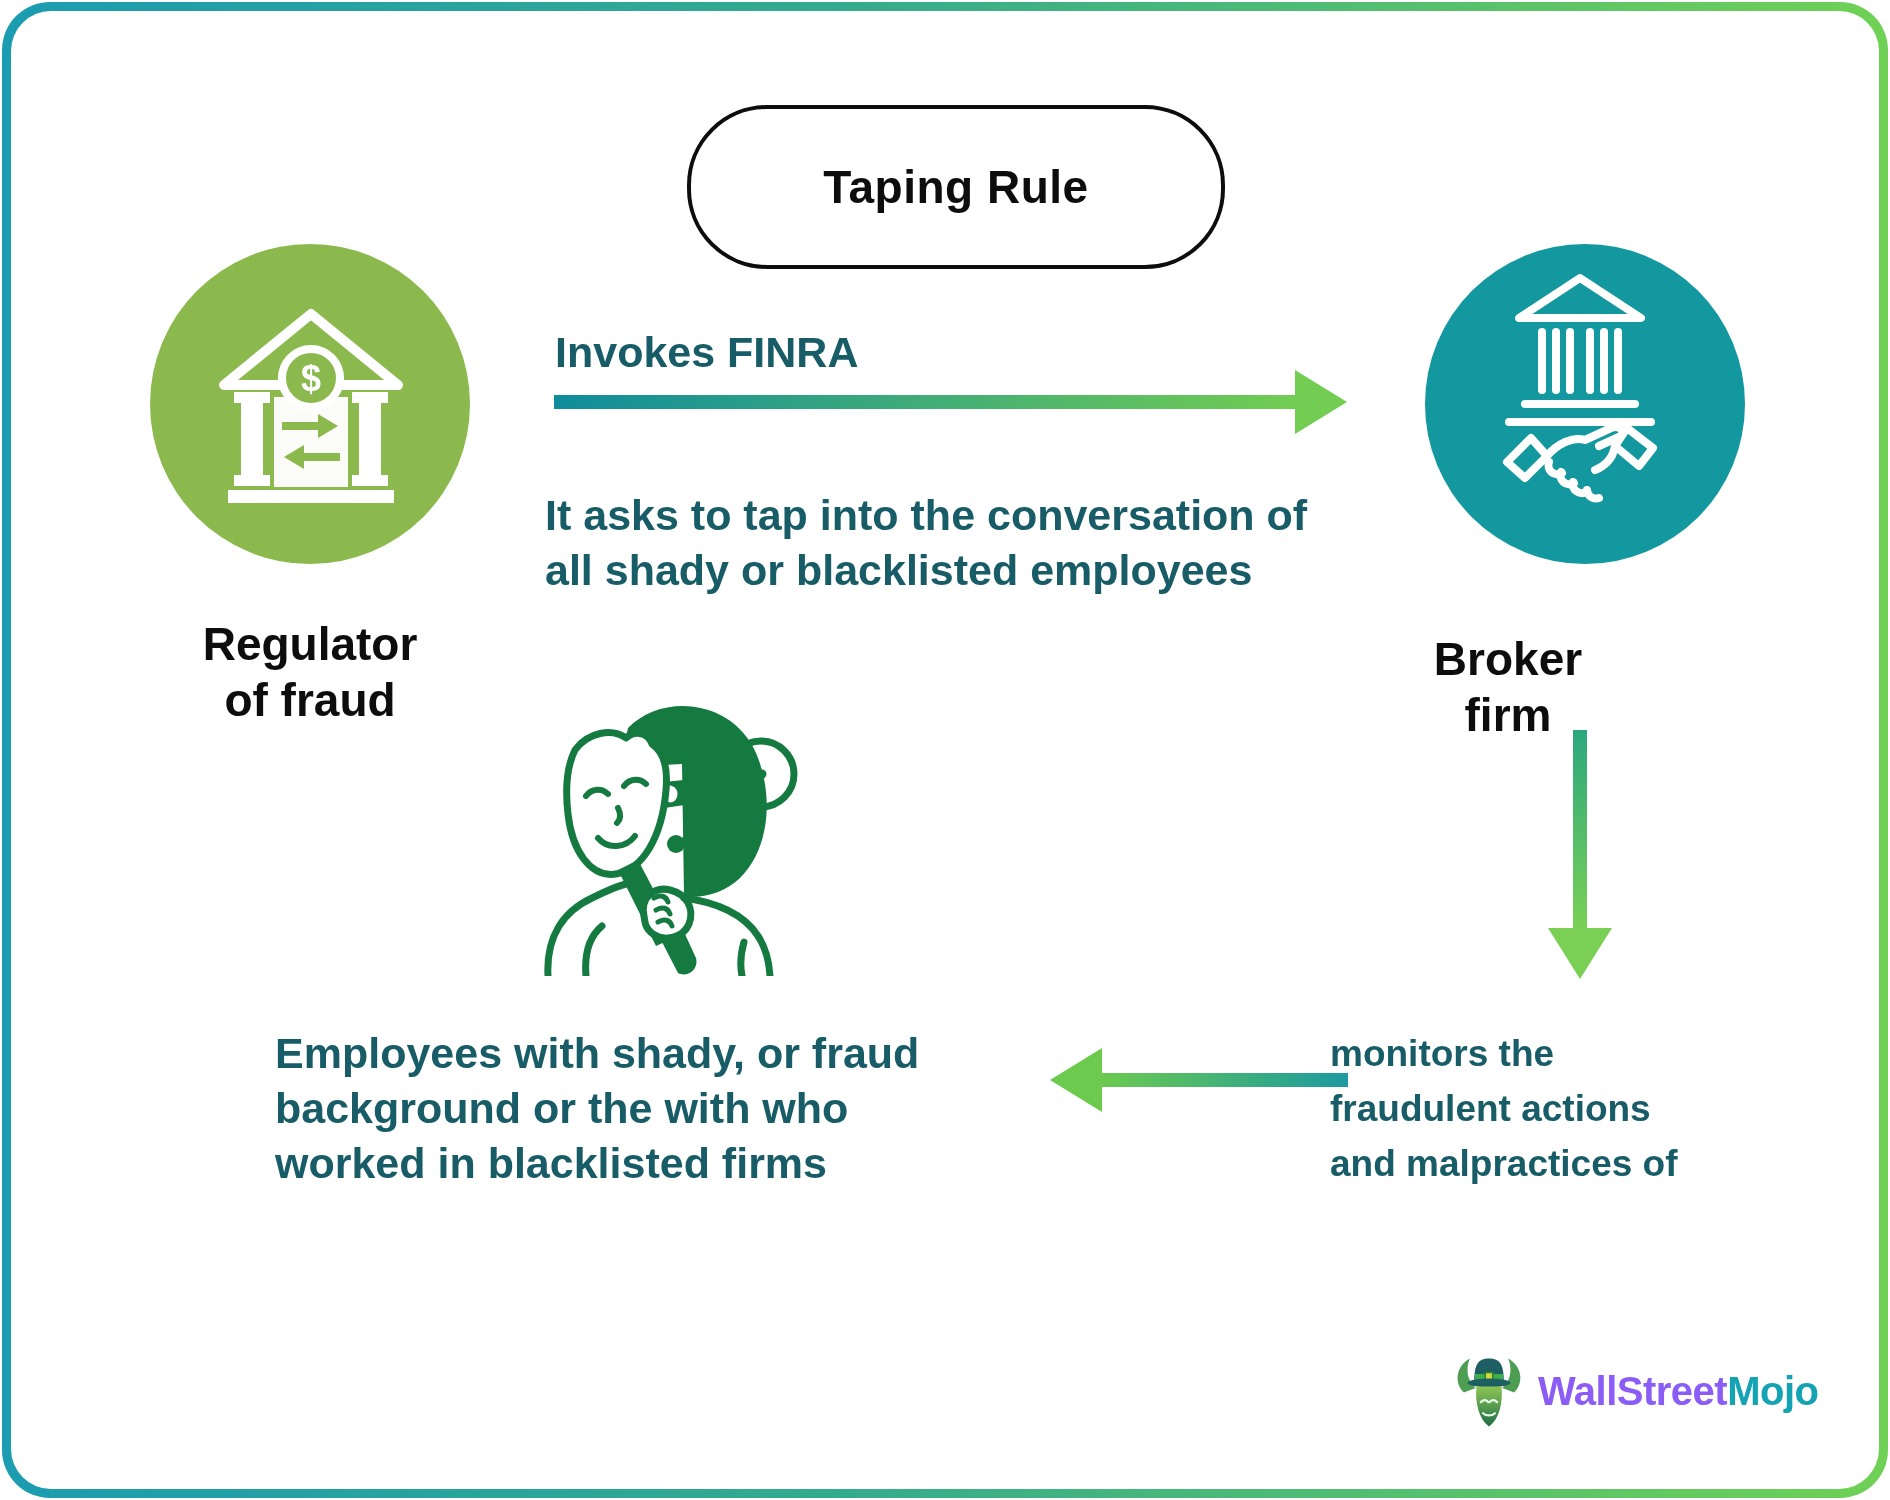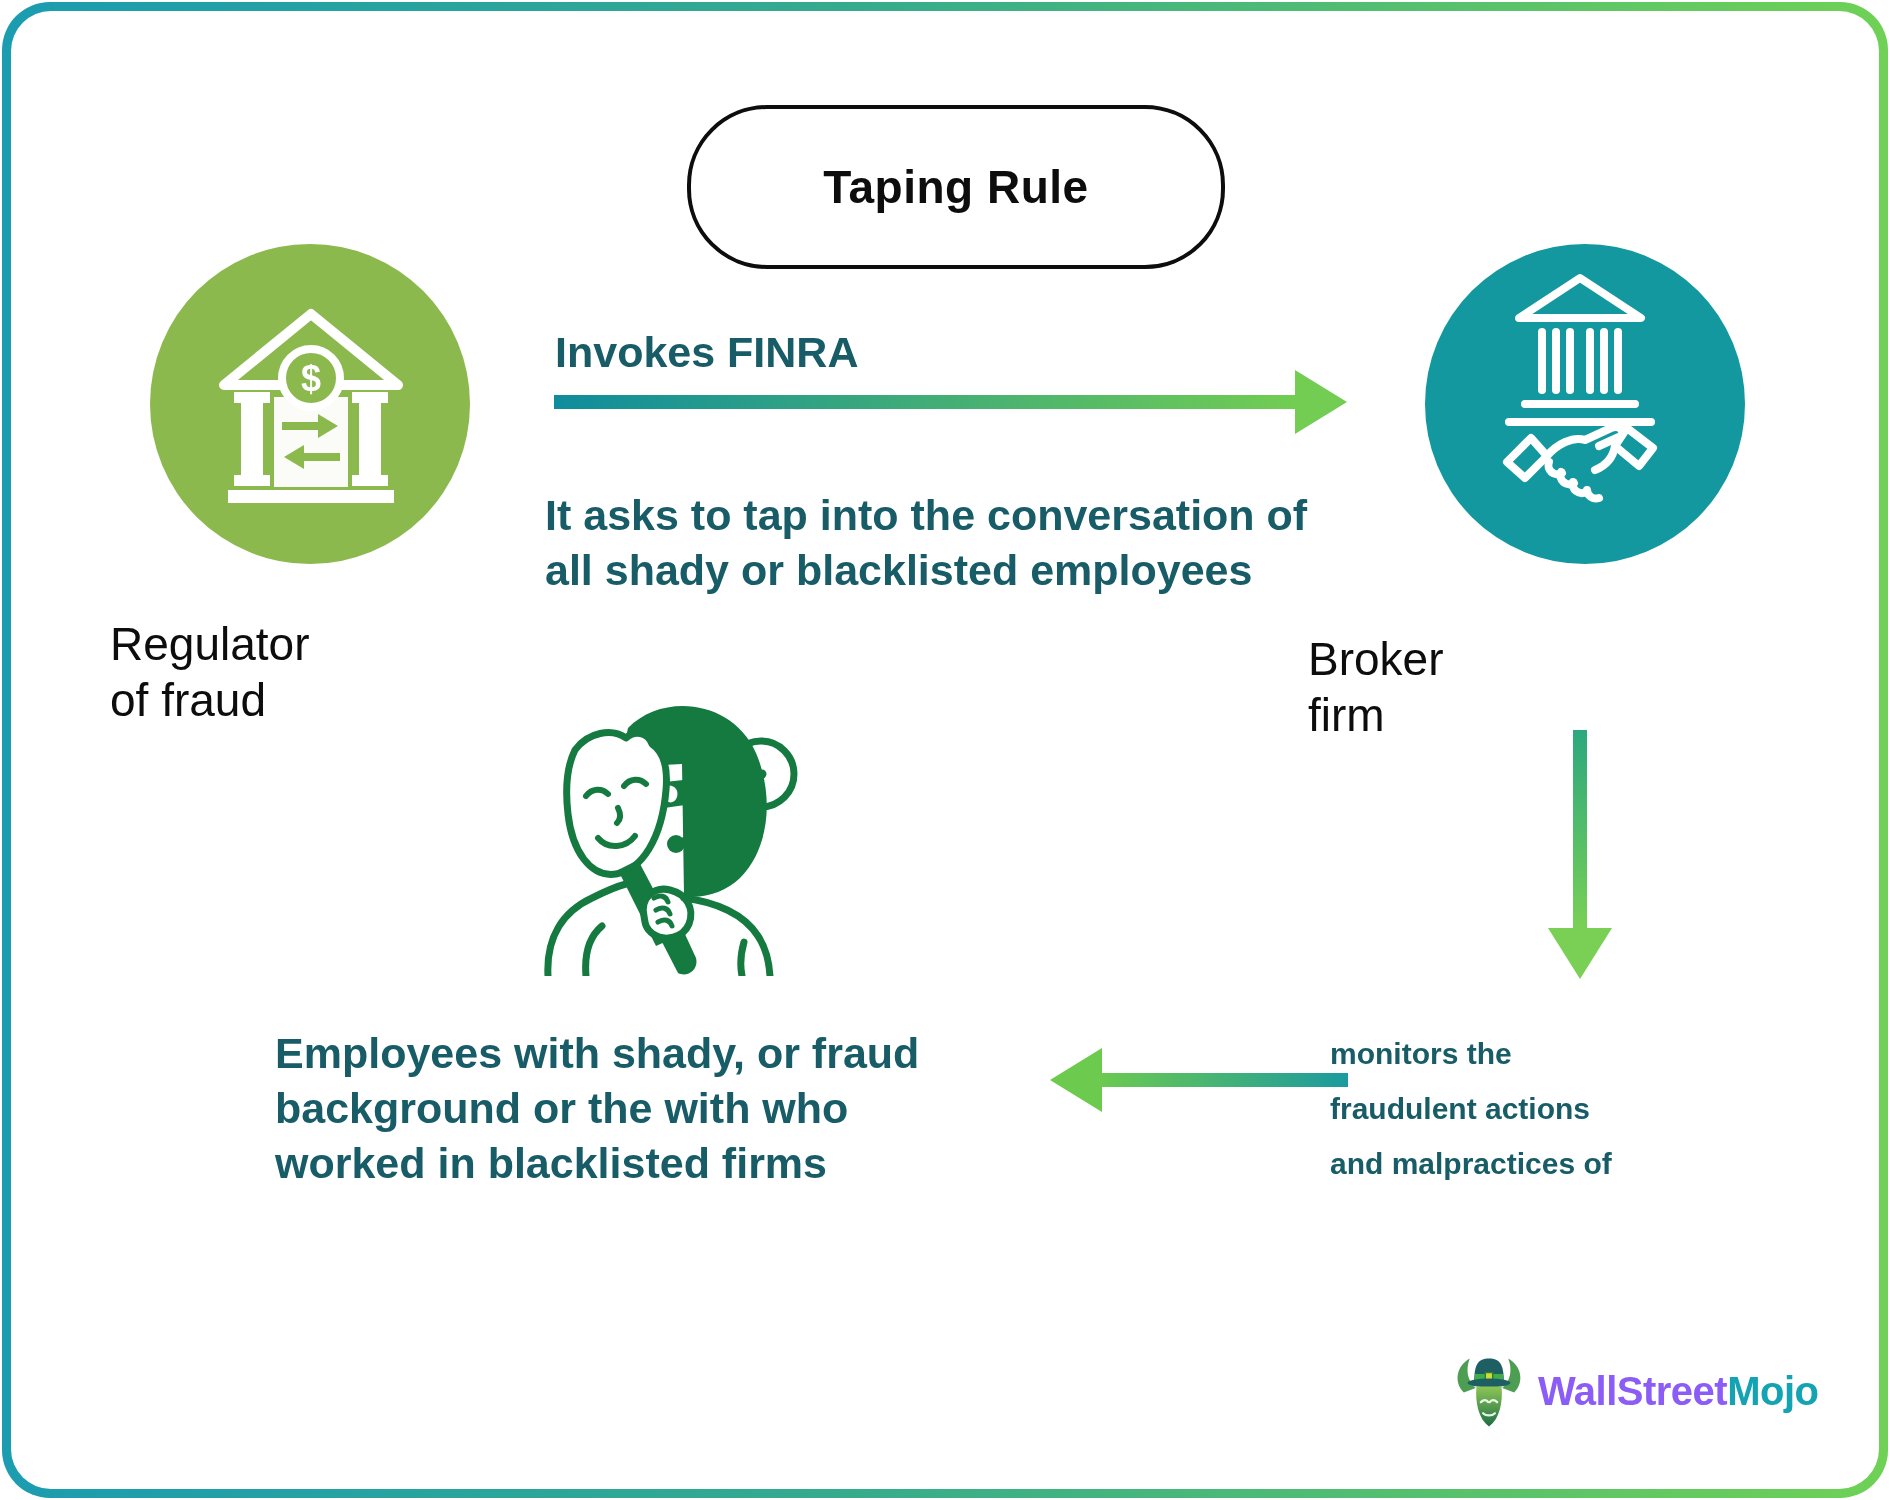--- a/index.html
+++ b/index.html
@@ -22,27 +22,27 @@
     display:flex;align-items:center;justify-content:center;
   }
   .title-pill span{
     font-size:46px;font-weight:800;color:#0d0d0d;letter-spacing:0.5px;
   }
   .node-circle{position:absolute;width:320px;height:320px;border-radius:50%;}
   .node-regulator{left:150px;top:244px;background:#8cb94e;}
   .node-broker{left:1425px;top:244px;background:#12989e;}
   .node-circle svg{position:absolute;}
   .teal-text{color:#175c66;font-weight:700;position:absolute;}
-  .black-label{color:#0d0d0d;font-weight:400;position:absolute;font-size:46px;line-height:56px;}
+  .black-label{color:#0d0d0d;font-weight:700;text-align:center;position:absolute;font-size:46px;line-height:56px;}
   .flow-label{left:555px;top:328px;width:790px;font-size:43px;}
   .flow-desc{left:545px;top:488px;width:800px;font-size:43px;line-height:55px;}
   .reg-label{left:110px;top:616px;width:400px;}
   .broker-label{left:1308px;top:616px;width:400px;margin-top:15px;}
   .employees-text{left:275px;top:1026px;width:800px;font-size:43px;line-height:55px;}
-  .monitors-text{left:1330px;top:1026px;width:500px;font-size:30px;line-height:55px;}
+  .monitors-text{left:1330px;top:1026px;width:500px;font-size:37px;line-height:55px;}
   .arrow{position:absolute;}
   .logo{position:absolute;left:1452px;top:1352px;display:flex;align-items:center;}
   .logo-text{font-size:40px;font-weight:700;margin-left:12px;letter-spacing:-0.5px;}
   .logo-text .p1{color:#8b5cf6;}
   .logo-text .p2{color:#14a3b2;text-align:center;}
 </style>
 </head>
 <body>
 
 <div class="card-border">

